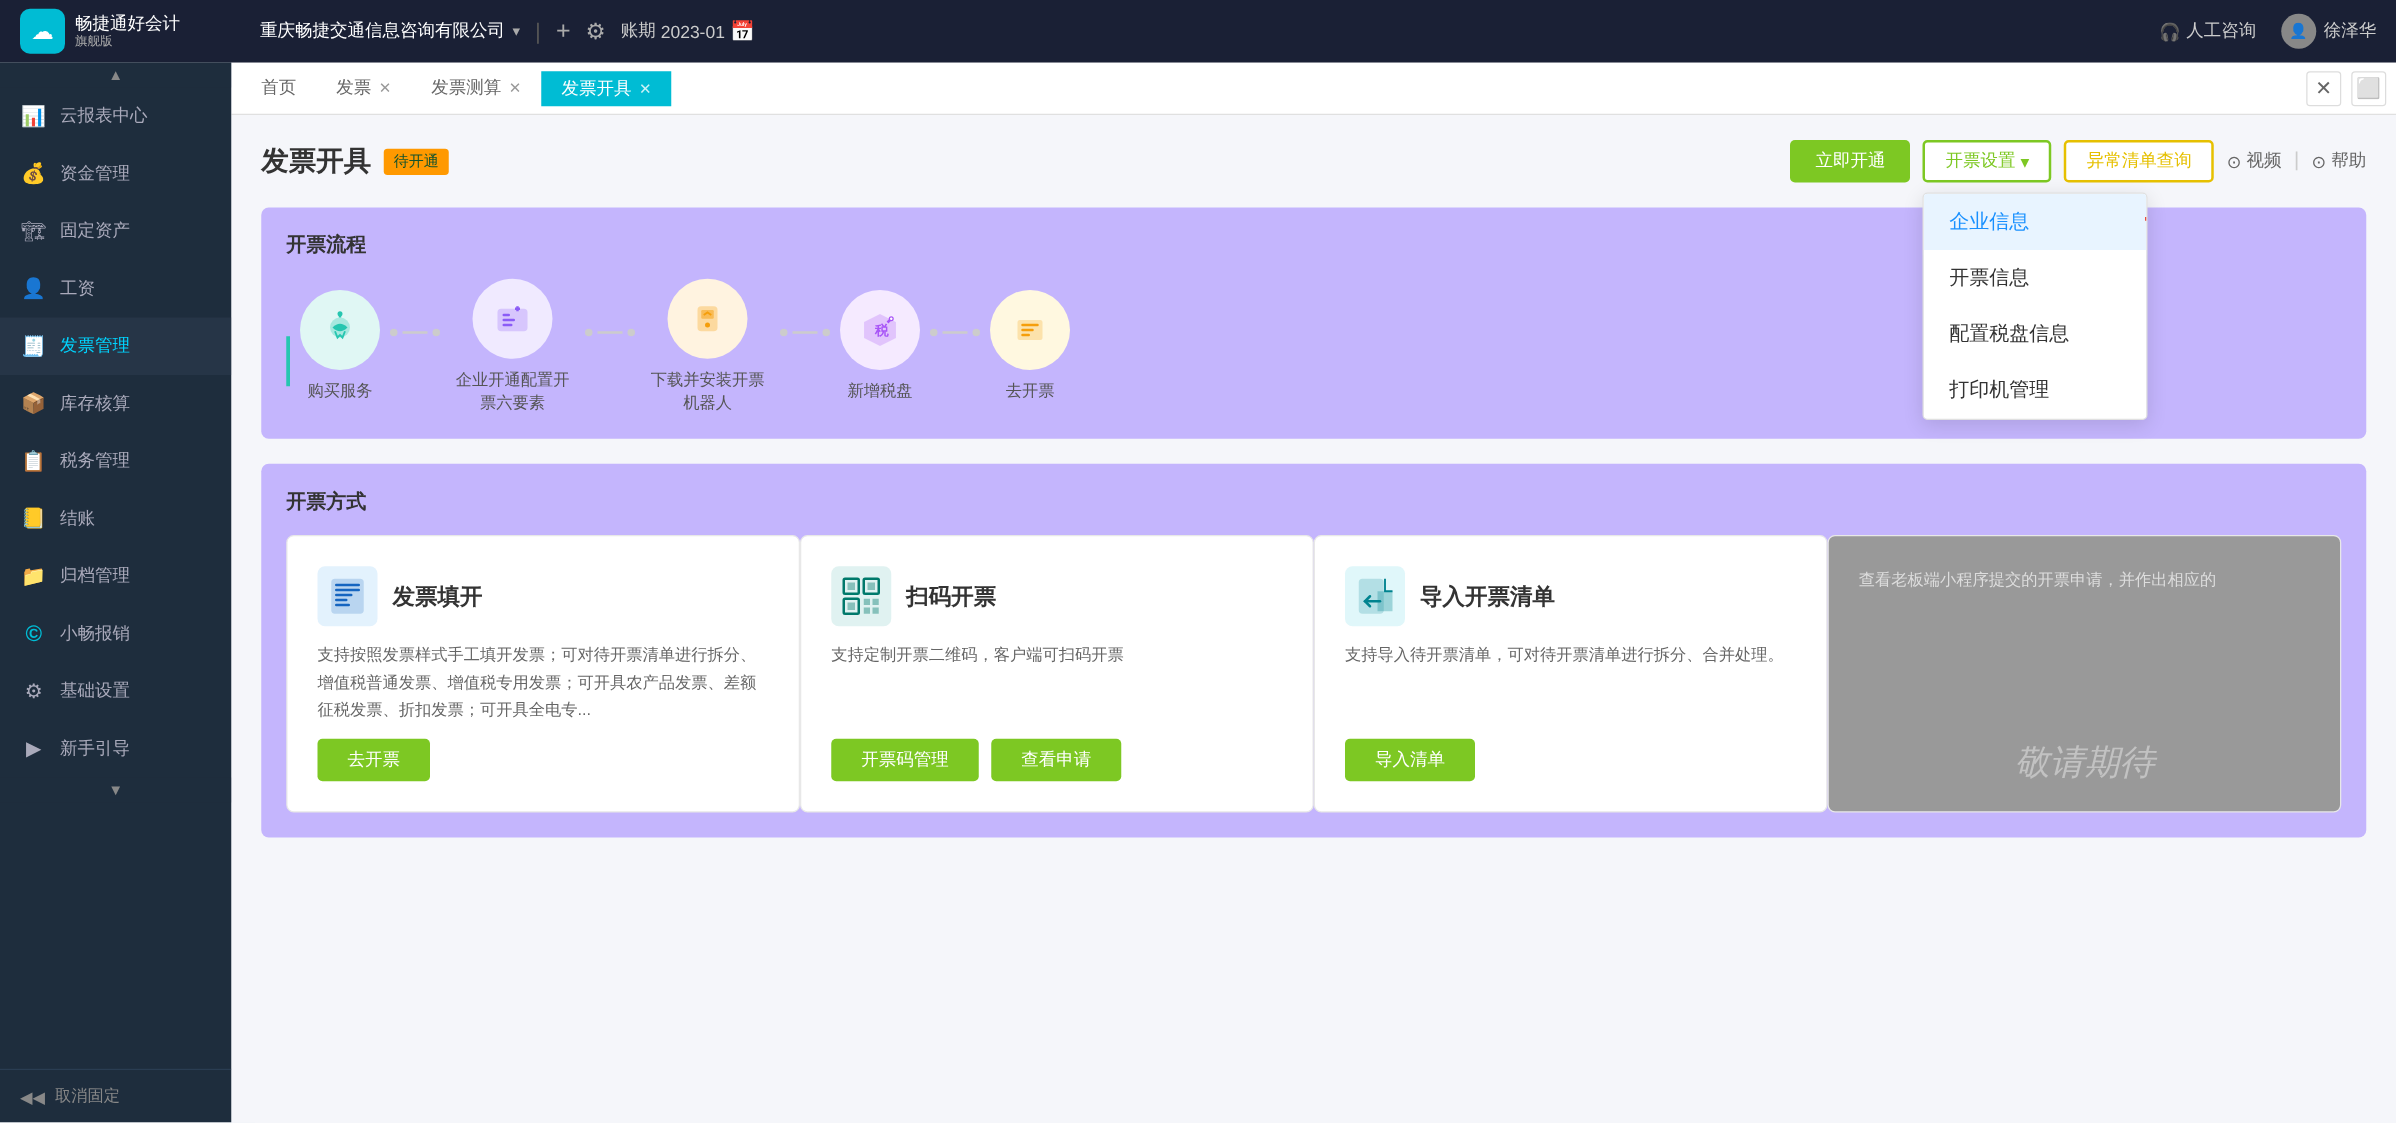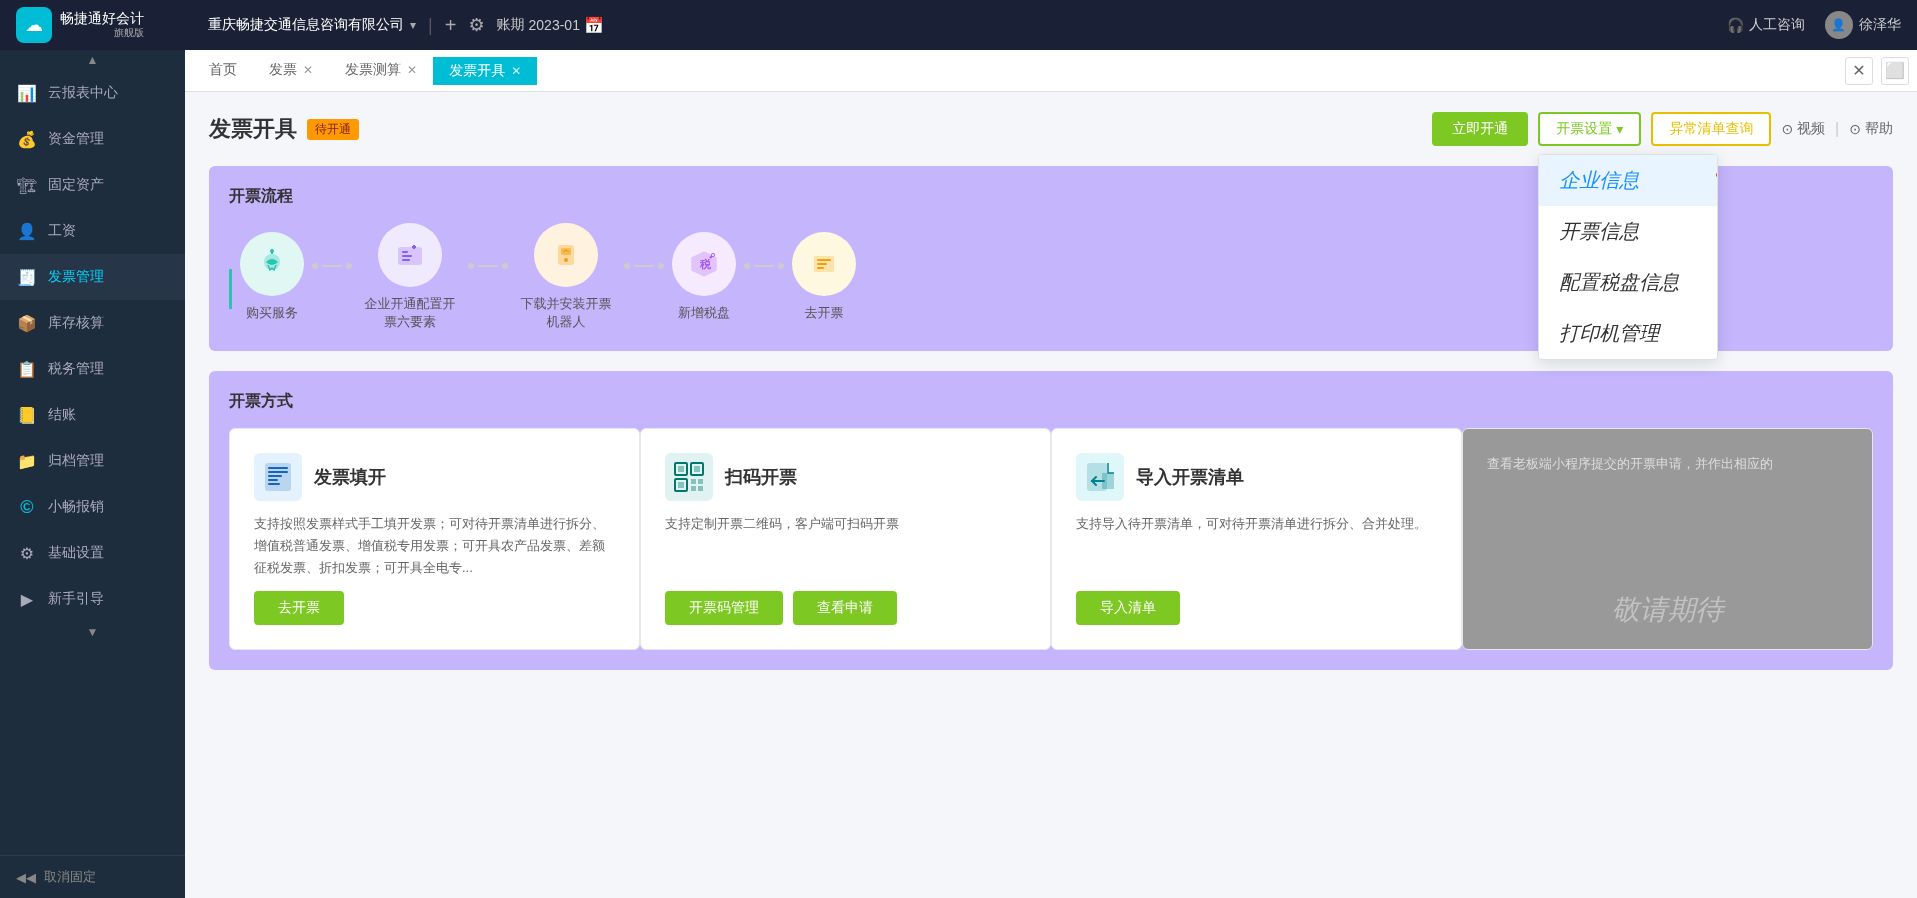--- a/index.html
+++ b/index.html
@@ -23,21 +23,21 @@
       flex-shrink: 0;
     }
     .logo-icon {
       width: 36px; height: 36px;
       background: #00bcd4;
       border-radius: 8px;
       display: flex; align-items: center; justify-content: center;
       color: white; font-size: 18px;
     }
     .logo-text { color: white; font-size: 14px; line-height: 1.2; }
-    .logo-subtext { color: #aaa; font-size: 10px; text-align: right; }
+    .logo-subtext { color: #aaa; font-size: 10px; }
     .header-company {
       display: flex; align-items: center; gap: 6px;
       color: white; font-size: 14px; cursor: pointer;
     }
     .header-company .arrow { color: #aaa; font-size: 12px; }
     .header-sep { color: #555; font-size: 18px; }
     .header-add { color: #aaa; font-size: 20px; cursor: pointer; }
     .header-settings { color: #aaa; font-size: 18px; cursor: pointer; }
     .header-period { color: #ccc; font-size: 14px; display: flex; align-items: center; gap: 4px; }
     .header-period-icon { font-size: 16px; }
@@ -108,21 +108,21 @@
     
     .page-content { flex: 1; padding: 20px 24px; overflow-y: auto; background: #f5f6fa; }
 
     
     .page-header {
       display: flex; align-items: center; justify-content: space-between; margin-bottom: 20px;
     }
     .page-title-area { display: flex; align-items: center; gap: 10px; }
     .page-title { font-size: 22px; font-weight: bold; color: #333; }
     .status-badge {
-      background: #f90; color: #7f1d1d; font-size: 12px;
+      background: #f90; color: #14532d; font-size: 12px;
       padding: 2px 8px; border-radius: 3px;
     }
     .page-actions { display: flex; align-items: center; gap: 10px; position: relative; }
     .btn-primary { background: #7dc823; color: white; border: none; padding: 8px 20px; border-radius: 4px; font-size: 14px; cursor: pointer; }
     .btn-outline-green {
       background: white; color: #7dc823; border: 2px solid #7dc823;
       padding: 6px 16px; border-radius: 4px; font-size: 14px; cursor: pointer;
       display: flex; align-items: center; gap: 4px;
     }
     .btn-outline-yellow {
@@ -134,23 +134,22 @@
 
     
     .dropdown-menu {
       position: absolute; top: 42px; left: 0; z-index: 100;
       background: white; border: 1px solid #e0e0e0; border-radius: 4px;
       box-shadow: 0 4px 16px rgba(0,0,0,0.12);
       min-width: 180px;
       overflow: hidden;
     }
     .dropdown-item {
-      padding: 12px 20px; font-size: 20px; color: #333; cursor: pointer;
+      padding: 12px 20px; font-size: 16px; color: #333; cursor: pointer;
       transition: background 0.15s;
-      font-style: italic;
     }
     .dropdown-item.active { background: #e8f4ff; color: #1890ff; }
 
     
     .section { background: #c4b5fd; border-radius: 6px; padding: 20px; margin-bottom: 20px; }
     .section-title { font-size: 16px; font-weight: bold; color: #333; margin-bottom: 16px; }
 
     
     .flow-steps { display: flex; align-items: center; gap: 0; }
     .flow-step { display: flex; flex-direction: column; align-items: center; gap: 8px; }

